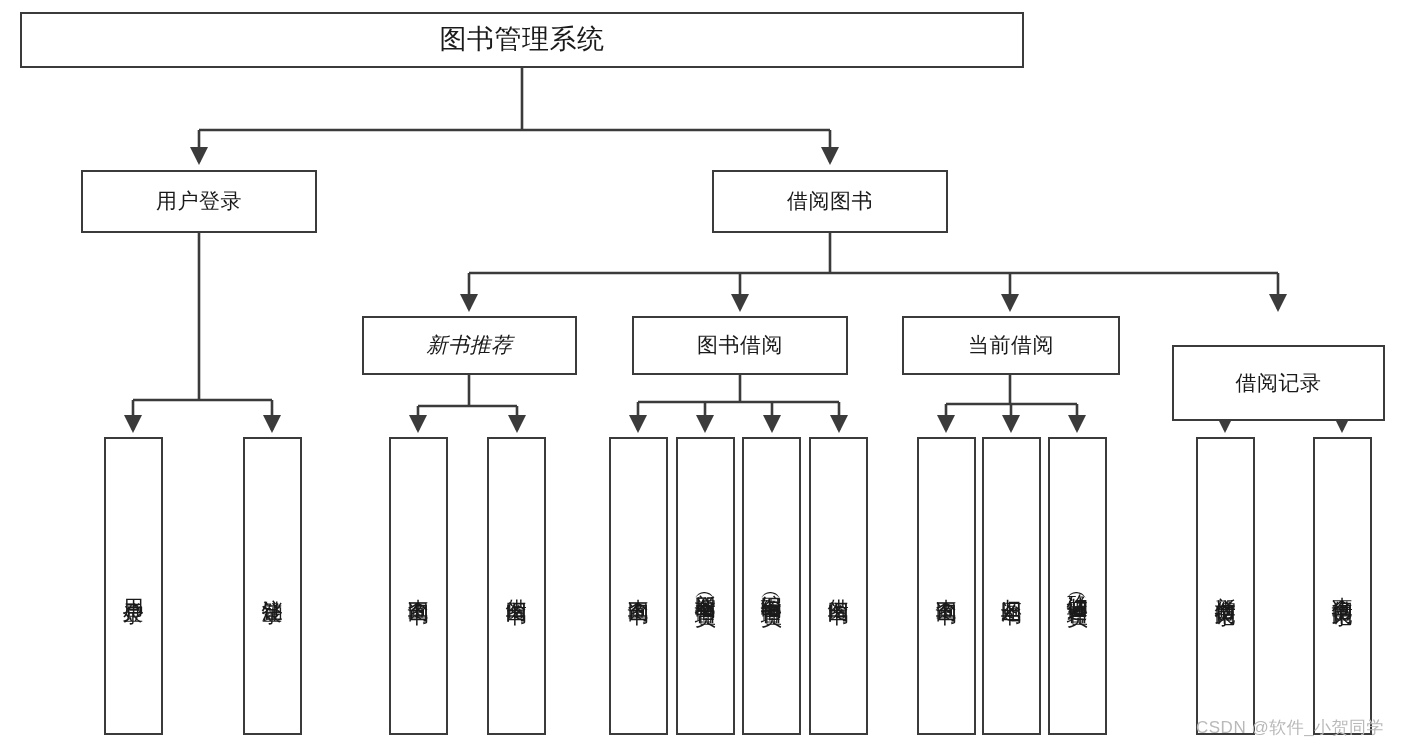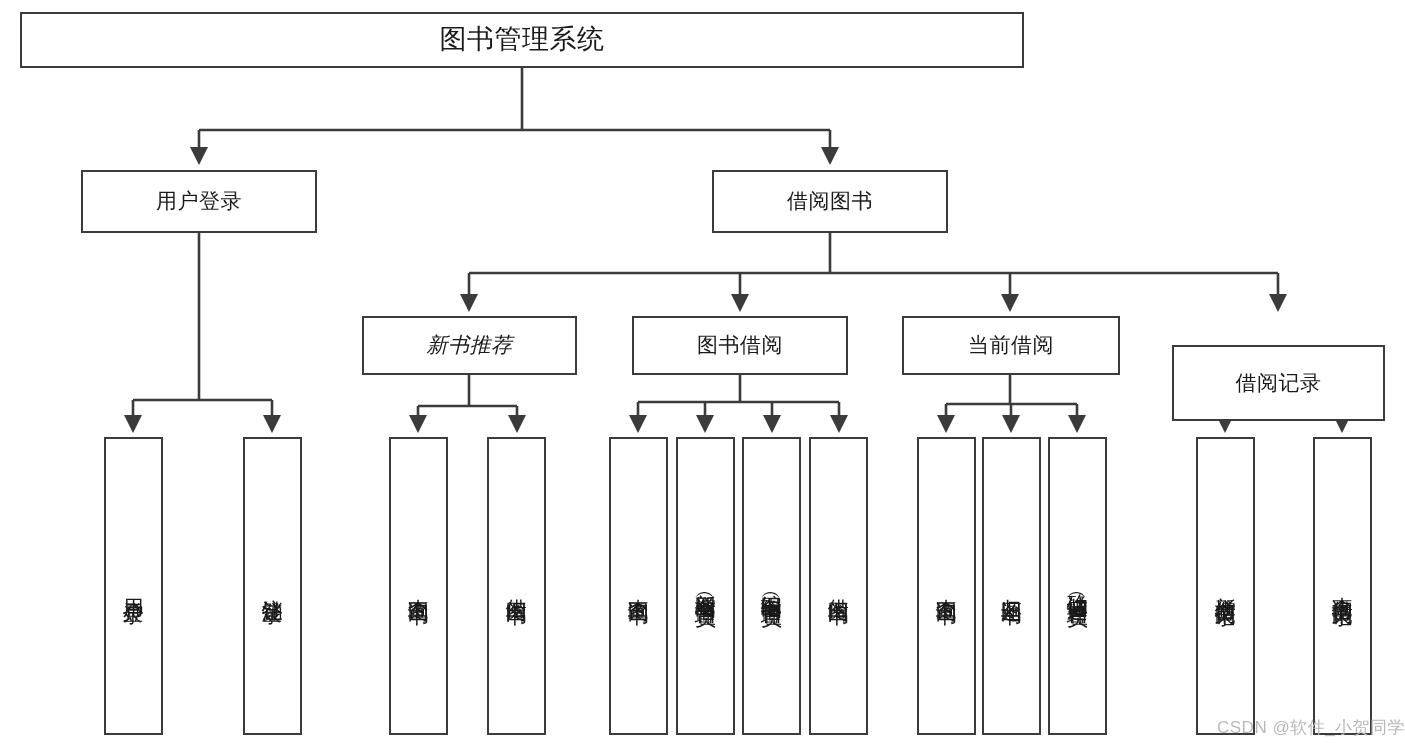--- a/index.html
+++ b/index.html
@@ -60,21 +60,20 @@
     color: #1a1a1a;
     white-space: nowrap;
     text-align: center;
   }
   .watermark {
     position: absolute;
     font-size: 17px;
     color: #b9b9b9;
     white-space: nowrap;
     letter-spacing: 0.5px;
-    padding-left: 21px;
   }
 </style>
 </head>
 <body>
 
 <div id="canvas">
 
   <svg id="svg-layer" viewBox="0 0 1405 747" xmlns="http://www.w3.org/2000/svg">
     <defs>
       <marker id="arrow" viewBox="0 0 12 12" refX="10" refY="6" markerWidth="7" markerHeight="7" orient="auto-start-reverse">

